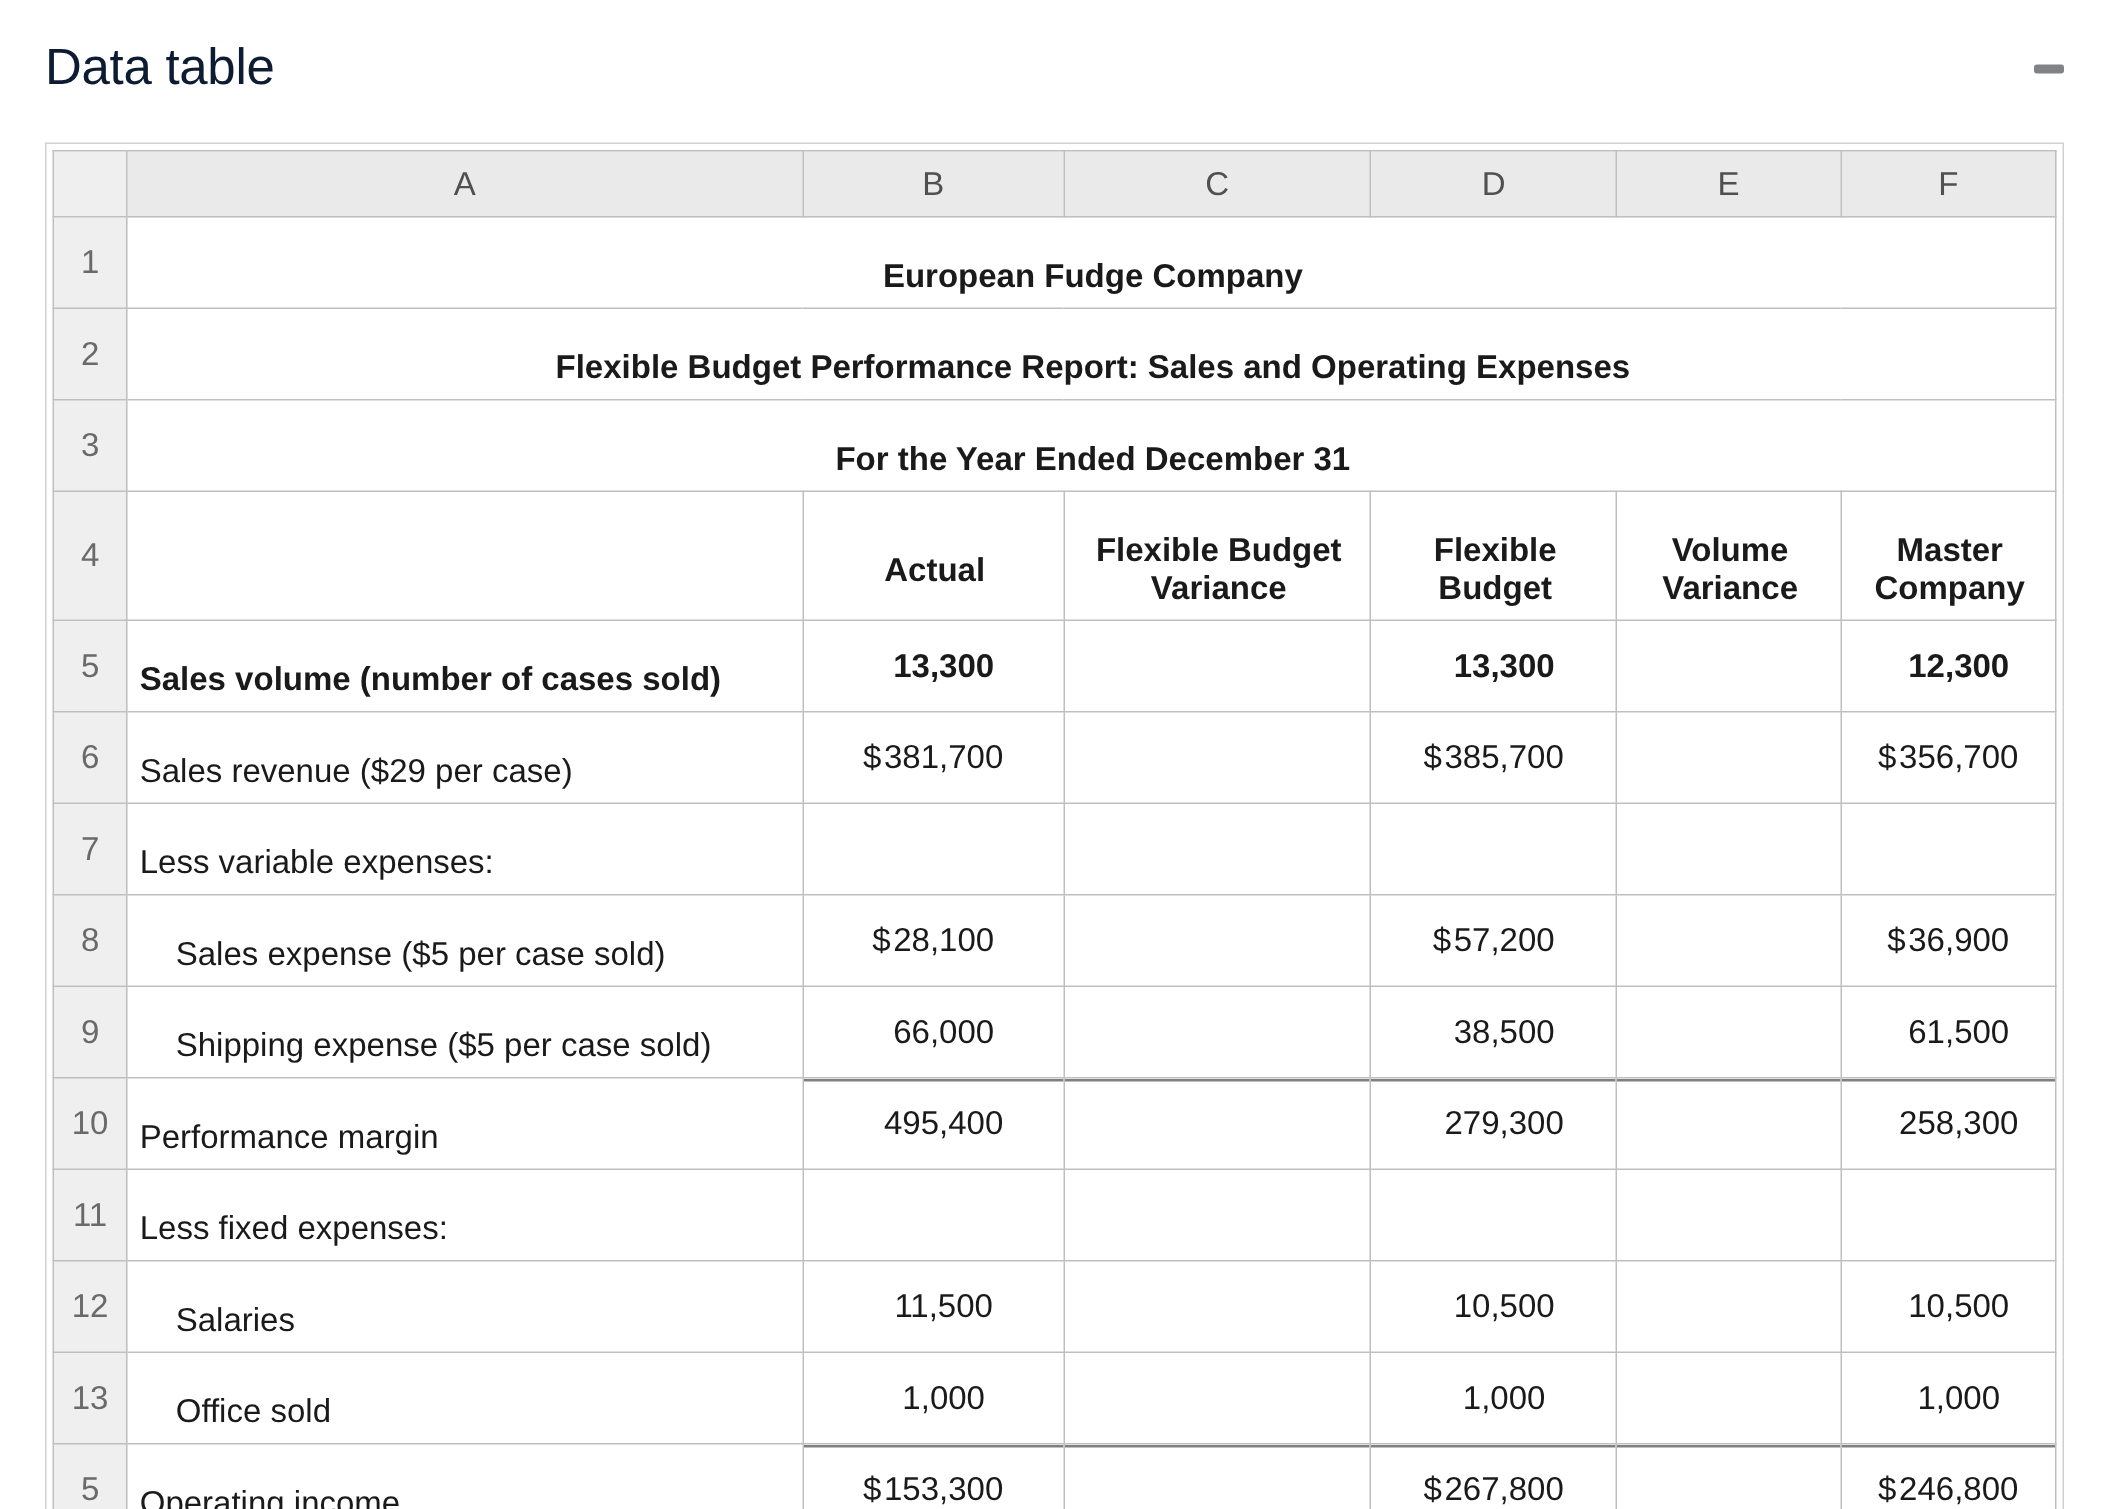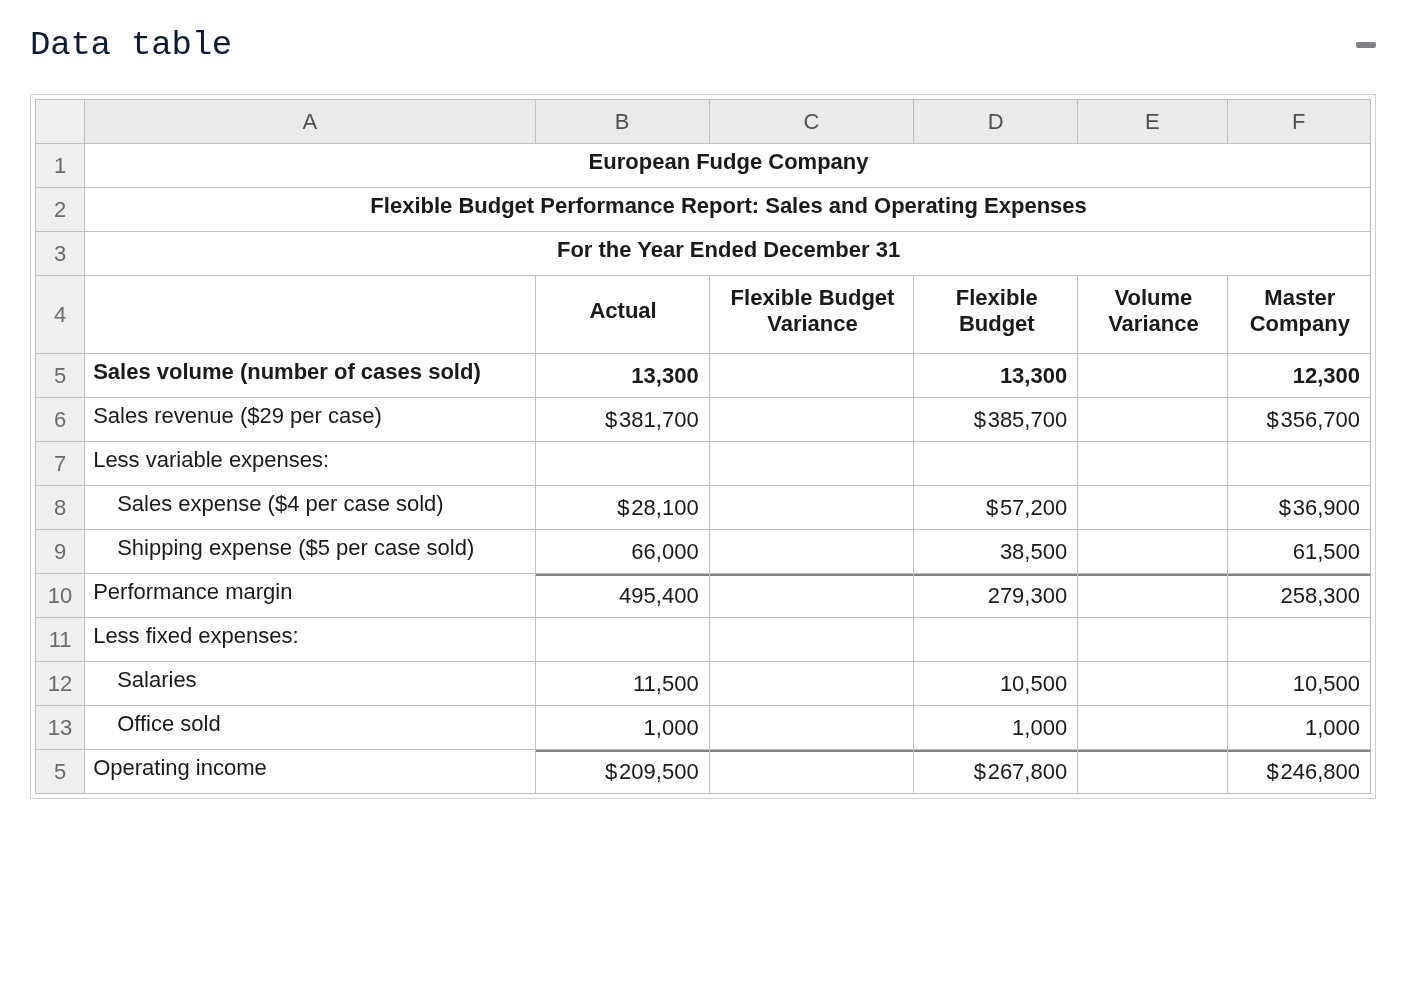--- a/index.html
+++ b/index.html
@@ -23,21 +23,20 @@
   .page {
     padding: 20px 30px 40px 30px;
     box-sizing: border-box;
   }
   .page-head {
     display: flex;
     align-items: center;
     justify-content: space-between;
     margin-bottom: 30px;
     padding-top: 6px;
-    font-family: Liberation Mono, monospace;
   }
   .page-title {
     font-size: 34px;
     font-weight: 400;
     color: var(--title-dark);
     letter-spacing: -0.2px;
     margin: 0;
   }
   .collapse-indicator {
     width: 20px;
@@ -85,36 +84,36 @@
 
   th.colhead {
     background: var(--header-bg);
     color: #505050;
     text-align: center;
     font-weight: 400;
     font-size: 22px;
   }
 
   .cell {
-    padding: 0 6px 8px 8px;
+    padding: 26px 6px 8px 8px;
     box-sizing: border-box;
     width: 100%;
     height: 100%;
     display: flex;
     align-items: center;
   }
   .cell.center { justify-content: center; text-align: center; }
   .cell.bold   { font-weight: 700; }
   .cell.indent1 { padding-left: 32px; }
 
   
   .numcell {
     display: flex;
     align-items: center;
-    justify-content: flex-end;
+    justify-content: center;
     padding: 8px 10px 8px 10px;
     box-sizing: border-box;
     width: 100%;
     height: 100%;
   }
   .numcell .cur { min-width: 14px; text-align: left; }
   .numcell .val { text-align: right; }
   .numcell.bold { font-weight: 700; }
 
   
@@ -310,21 +309,21 @@
             <td>
               <div class="numcell">
                 <span class="cur"></span>
                 <span class="val"></span>
               </div>
             </td>
           </tr>
           <tr>
             <td class="rownum">8</td>
             <td>
-              <div class="cell indent1">Sales expense ($4 per case sold)</div>
+              <div class="cell indent1">Sales expense ($5 per case sold)</div>
             </td>
             <td>
               <div class="numcell">
                 <span class="cur">$</span>
                 <span class="val">28,100</span>
               </div>
             </td>
             <td>
               <div class="numcell">
                 <span class="cur"></span>
@@ -531,21 +530,21 @@
             </td>
           </tr>
           <tr>
             <td class="rownum">5</td>
             <td>
               <div class="cell">Operating income</div>
             </td>
             <td class="rule-top">
               <div class="numcell">
                 <span class="cur">$</span>
-                <span class="val">209,500</span>
+                <span class="val">153,300</span>
               </div>
             </td>
             <td class="rule-top">
               <div class="numcell">
                 <span class="cur"></span>
                 <span class="val"></span>
               </div>
             </td>
             <td class="rule-top">
               <div class="numcell">

